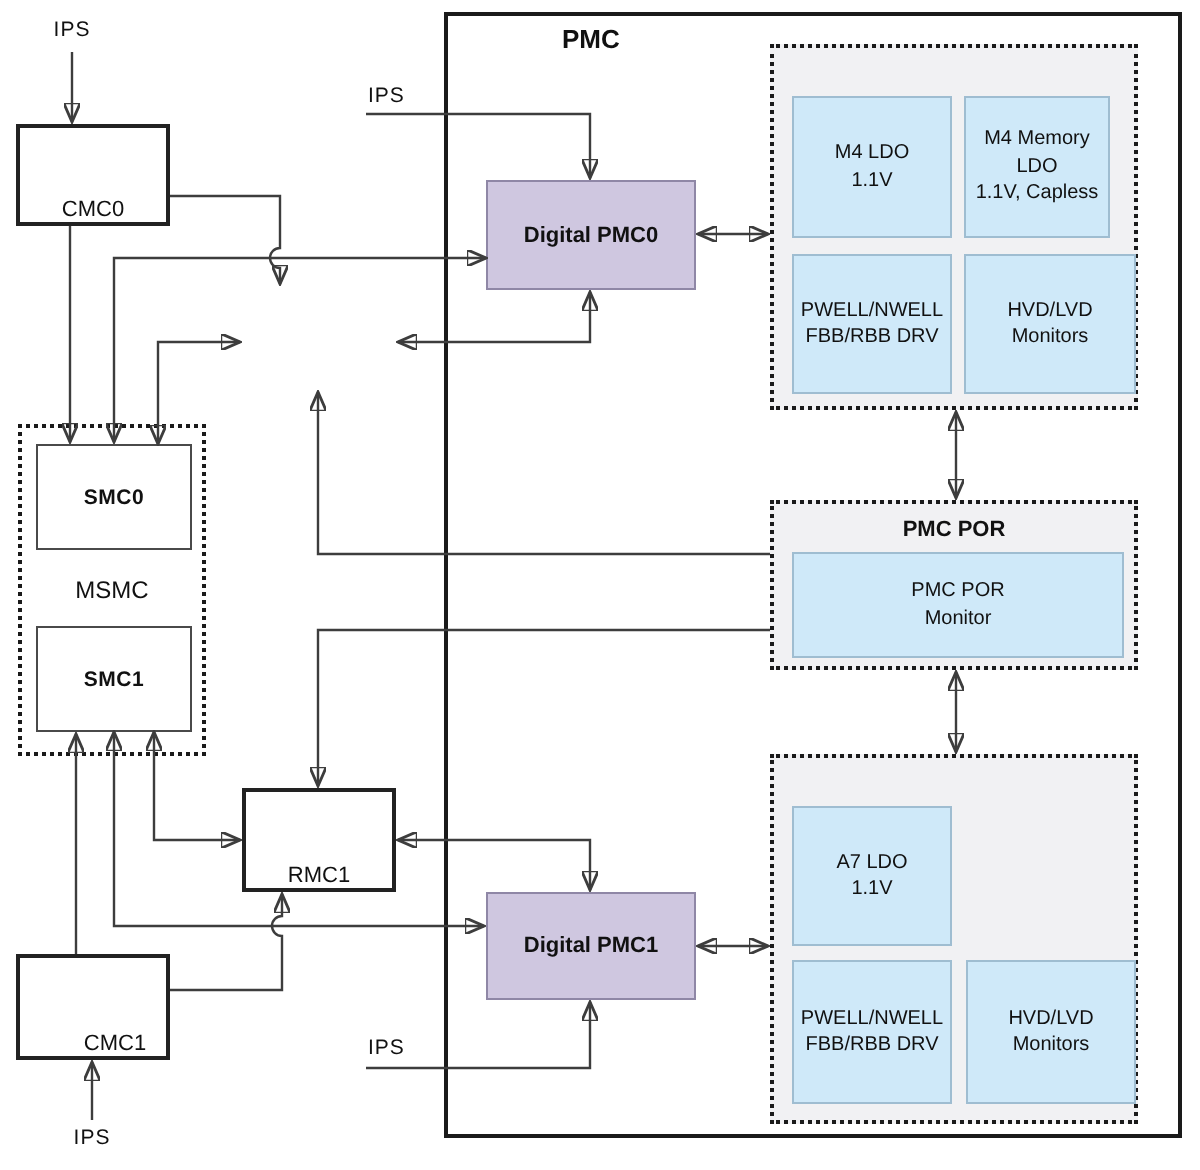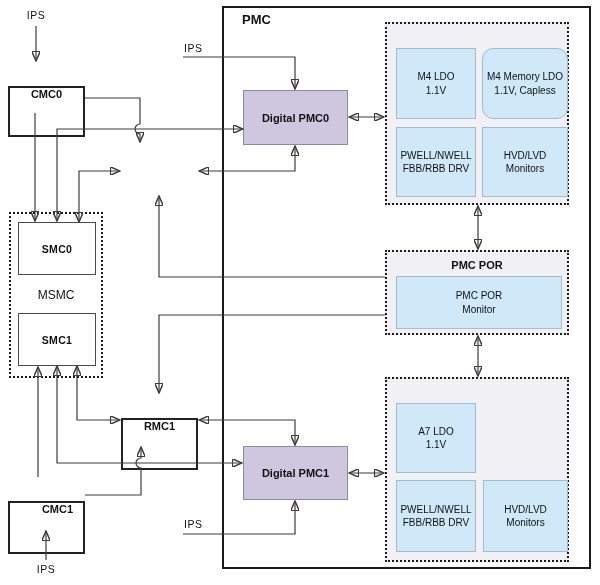--- a/index.html
+++ b/index.html
@@ -5,33 +5,33 @@
   :root{
     --purple-fill:#cfc7e0; --purple-border:#8f87a6;
     --blue-fill:#cfe9f9;   --blue-border:#9fbdd1;
     --panel-fill:#f1f1f3;  --line:#3d3d3d; --box-border:#222222;
   }
   html,body{margin:0;padding:0;background:#ffffff;}
   #stage{position:relative;width:600px;height:585px;background:#ffffff;
          font-family:"Liberation Sans",sans-serif;color:#111;overflow:hidden;}
   .abs{position:absolute;box-sizing:border-box;}
   .box{border:2px solid var(--box-border);background:#fff;display:flex;
-       align-items:flex-start;justify-content:center;font-weight:bold;font-size:11px;margin-top:24px;}
+       align-items:flex-end;justify-content:center;font-weight:normal;font-size:11px;}
   .thinbox{border:1.4px solid #4a4a4a;background:#fff;display:flex;align-items:center;
        justify-content:center;font-size:10.5px;font-weight:bold;letter-spacing:.3px;}
   .dashed{border:2px dotted #1a1a1a;background:transparent;}
   .panel{border:2px dotted #1a1a1a;background:var(--panel-fill);}
   .panel-title{position:absolute;left:0;top:7px;width:100%;text-align:center;
        font-weight:bold;font-size:11px;}
   .bluebox{background:var(--blue-fill);border:1px solid var(--blue-border);
        display:flex;flex-direction:column;align-items:center;justify-content:center;
        font-size:10px;line-height:1.35;text-align:center;}
   .purplebox{background:var(--purple-fill);border:1px solid var(--purple-border);
        display:flex;align-items:center;justify-content:center;font-weight:bold;font-size:11px;}
-  .biglabel{font-weight:bold;font-size:13px;}
+  .biglabel{font-weight:bold;font-size:13px;margin-left:39px;}
   .ips{font-size:10.5px;letter-spacing:.5px;}
   .msmc-label{font-weight:normal;font-size:12px;text-align:center;}
   #wires{position:absolute;left:0;top:0;z-index:5;pointer-events:none;}
   #wires path{fill:none;stroke:var(--line);stroke-width:1.2;}
 </style>
 </head>
 <body>
 
 <div id="stage">
 
@@ -65,21 +65,21 @@
   </div>
   <div class="abs purplebox" style="left:243px;top:446px;width:105px;height:54px;">
     <span>Digital PMC1</span>
   </div>
 
   <div class="abs panel" style="left:385px;top:22px;width:184px;height:183px;">
     <div class="abs bluebox" style="left:9px;top:24px;width:80px;height:71px;">
       <span>M4 LDO</span>
       <span>1.1V</span>
     </div>
-    <div class="abs bluebox" style="left:95px;top:24px;width:86px;height:71px;border-radius:11px;">
+    <div class="abs bluebox" style="left:95px;top:24px;width:73px;height:71px;">
       <span>M4 Memory LDO</span>
       <span>1.1V, Capless</span>
     </div>
     <div class="abs bluebox" style="left:9px;top:103px;width:80px;height:70px;">
       <span>PWELL/NWELL</span>
       <span>FBB/RBB DRV</span>
     </div>
     <div class="abs bluebox" style="left:95px;top:103px;width:86px;height:70px;">
       <span>HVD/LVD</span>
       <span>Monitors</span>

